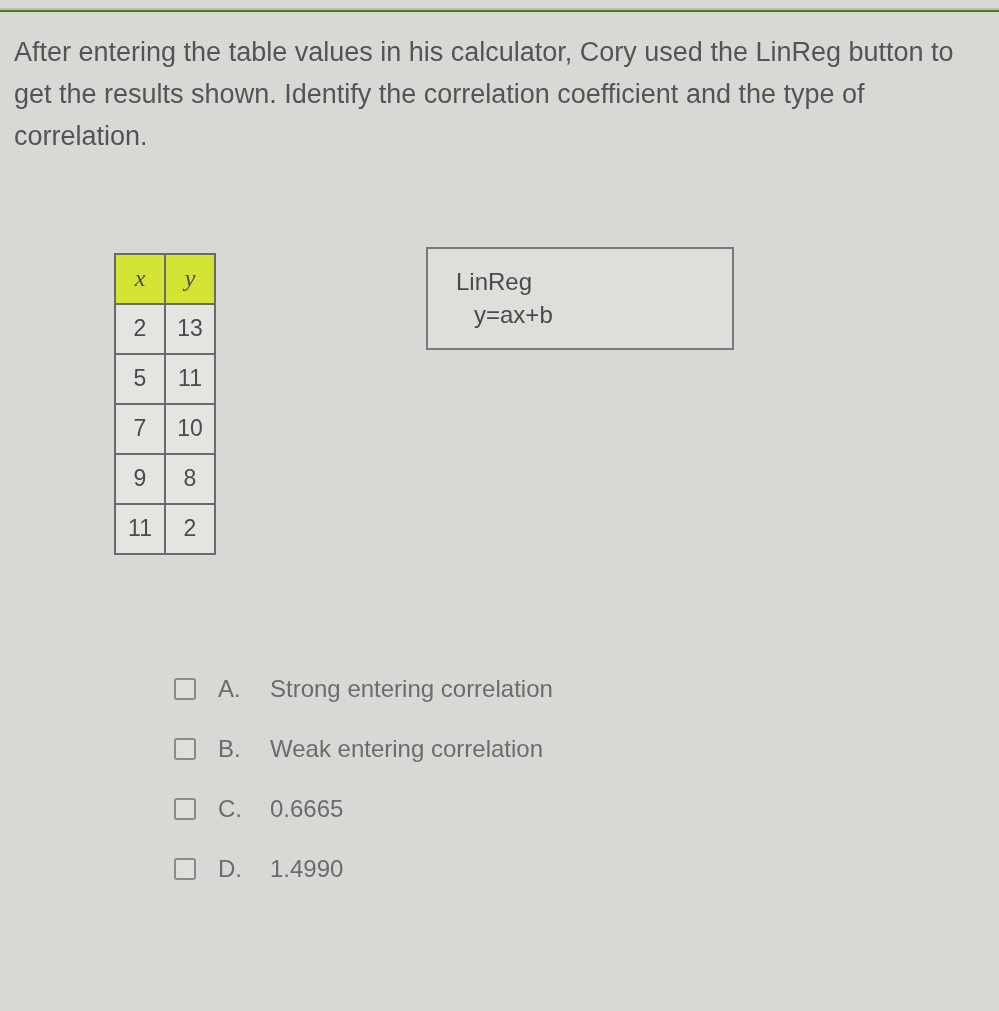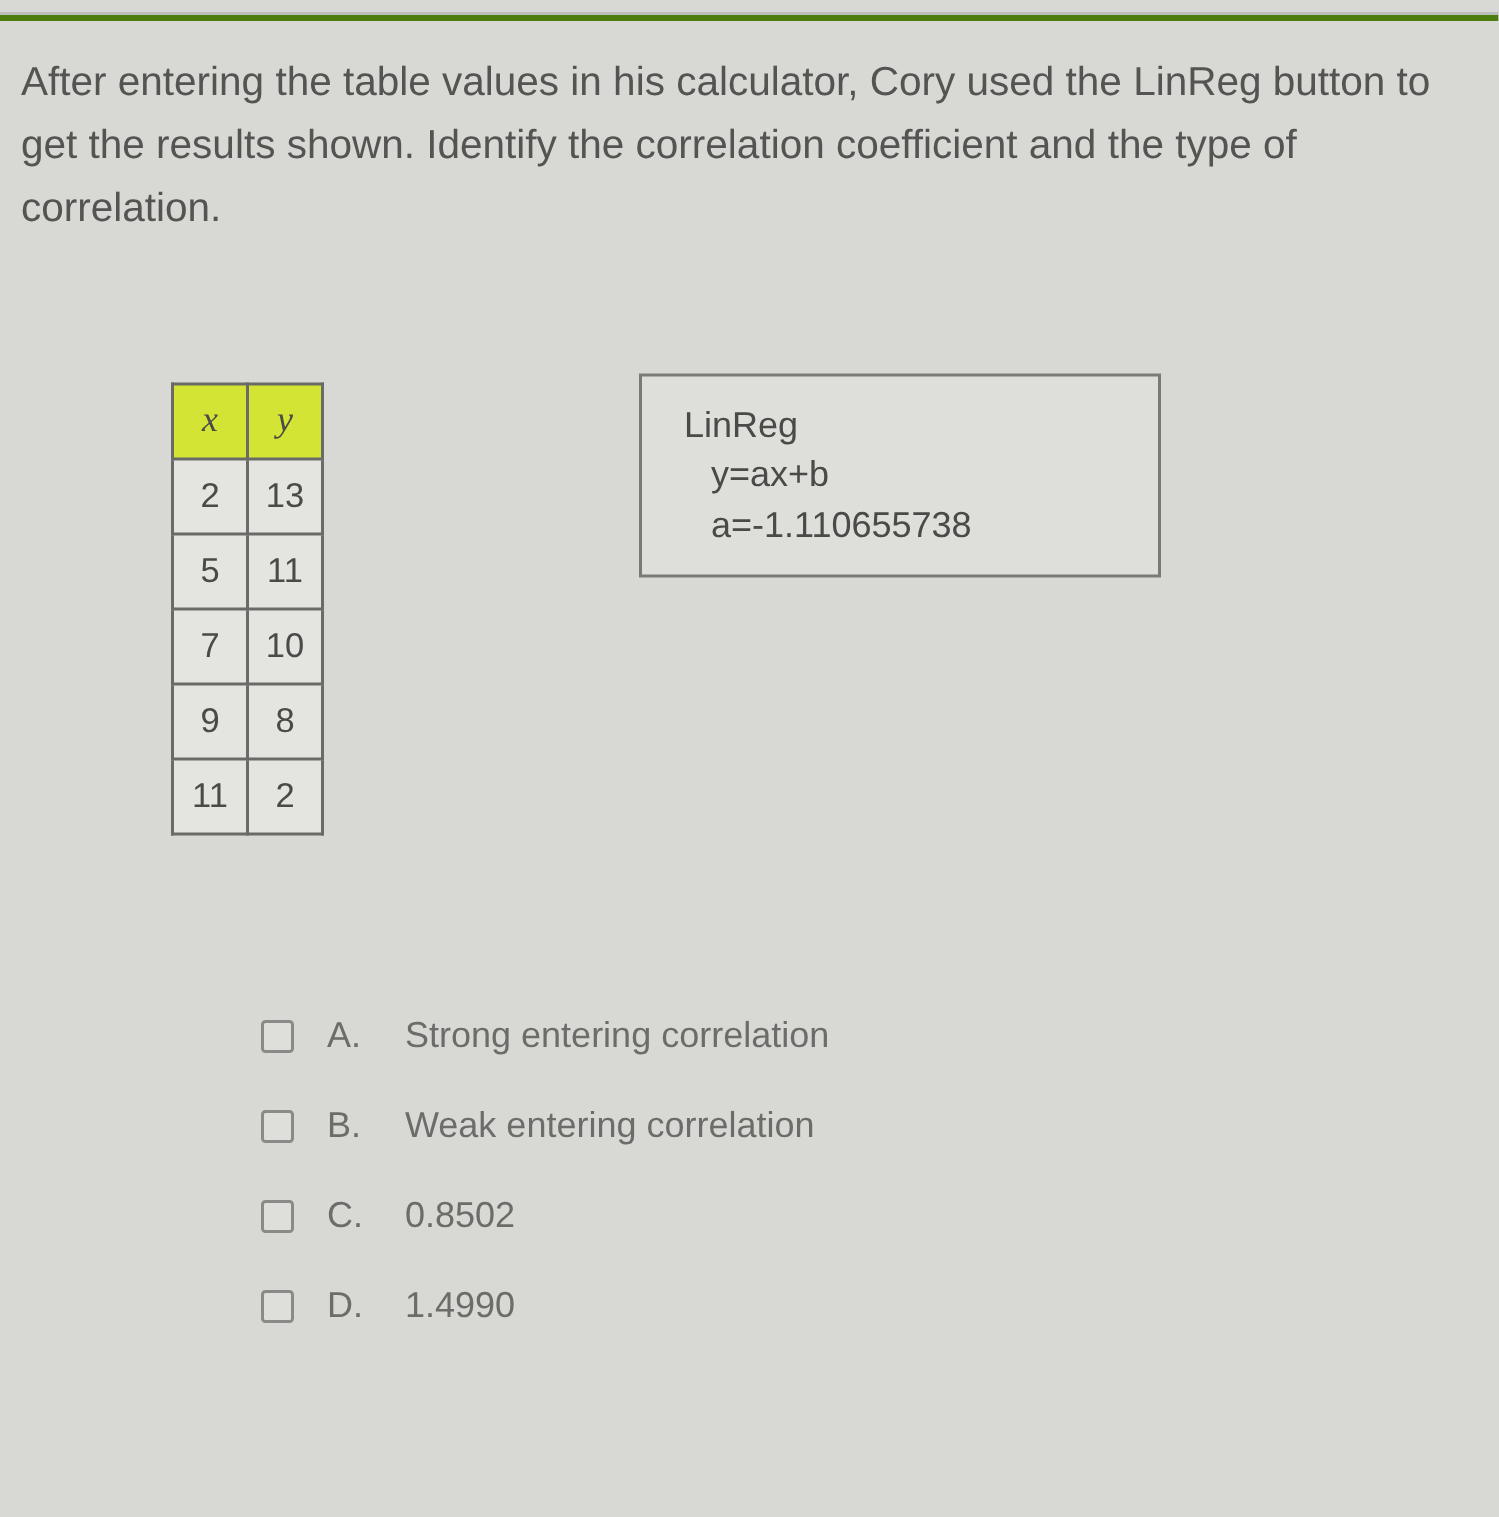--- a/index.html
+++ b/index.html
@@ -14,21 +14,21 @@
   .top-fragment {
     border-bottom: 2px solid #bcbebb;
     padding: 2px 10px;
     font-size: 16px;
     color: #6a6a6a;
     letter-spacing: 0.5px;
     height: 10px;
     overflow: hidden;
   }
   .question-wrap {
-    border-top: 4px solid #4d7c0f;
+    border-top: 2px solid #4d7c0f;
     padding: 20px 14px 0 14px;
   }
   .question-text {
     font-size: 27px;
     line-height: 1.55;
     color: #545552;
     font-weight: 400;
   }
   .content-row {
     display: flex;
@@ -58,21 +58,21 @@
     font-size: 24px;
   }
   .linreg-box {
     border: 2px solid #7a7a78;
     padding: 16px 22px 16px 28px;
     font-family: Arial, sans-serif;
     font-size: 24px;
     line-height: 1.4;
     color: #4a4a48;
     background: #dedfda;
-    width: 348px;
+    width: 308px;
     margin-top: -6px;
   }
   .linreg-box .indent { padding-left: 18px; }
   .linreg-box sup { font-size: 15px; vertical-align: top; position: relative; top: 2px;}
   .options {
     padding-left: 160px;
     padding-top: 120px;
   }
   .option-row {
     display: flex;
@@ -128,39 +128,38 @@
         <tr>
           <td>11</td>
           <td>2</td>
         </tr>
       </tbody>
     </table>
 
     <div class="linreg-box">
       <div>LinReg</div>
       <div class="indent">y=ax+b</div>
-      <div class="indent">a=-1.110655738</div>
     </div>
   </div>
 
   <div class="options">
     <div class="option-row">
       <div class="checkbox"></div>
       <span class="opt-label">A.</span>
       <span>Strong entering correlation</span>
     </div>
     <div class="option-row">
       <div class="checkbox"></div>
       <span class="opt-label">B.</span>
       <span>Weak entering correlation</span>
     </div>
     <div class="option-row">
       <div class="checkbox"></div>
       <span class="opt-label">C.</span>
-      <span>0.8502</span>
+      <span>0.6665</span>
     </div>
     <div class="option-row">
       <div class="checkbox"></div>
       <span class="opt-label">D.</span>
       <span>1.4990</span>
     </div>
   </div>
 </div>
 
 </body></html>

